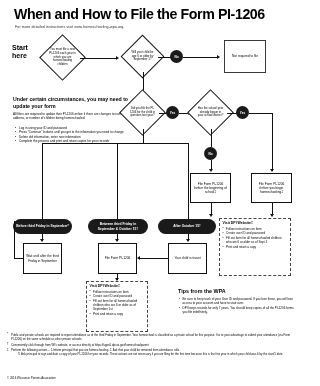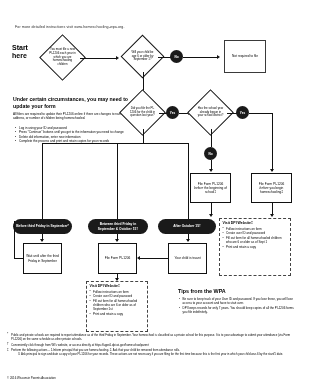--- a/index.html
+++ b/index.html
@@ -152,20 +152,21 @@
     position:absolute; left:7px; top:376px;
     font-size:2.85px;
   }
   .it { font-style:italic; }
 </style>
 </head>
 <body>
 
 <div class="page">
 
+  <div class="title">When and How to File the Form PI-1206</div>
   <div class="subtitle">For more detailed instructions visit www.homeschooling-wpa.org.</div>
 
   <div class="start">
     <div>Start</div>
     <div>here</div>
   </div>
 
   <div class="diamond" style="left:46px; top:41px; width:33px; height:33px;">
     <div class="dtext">You must file a new PI-1206 each year in which you are homeschooling children</div>
   </div>

